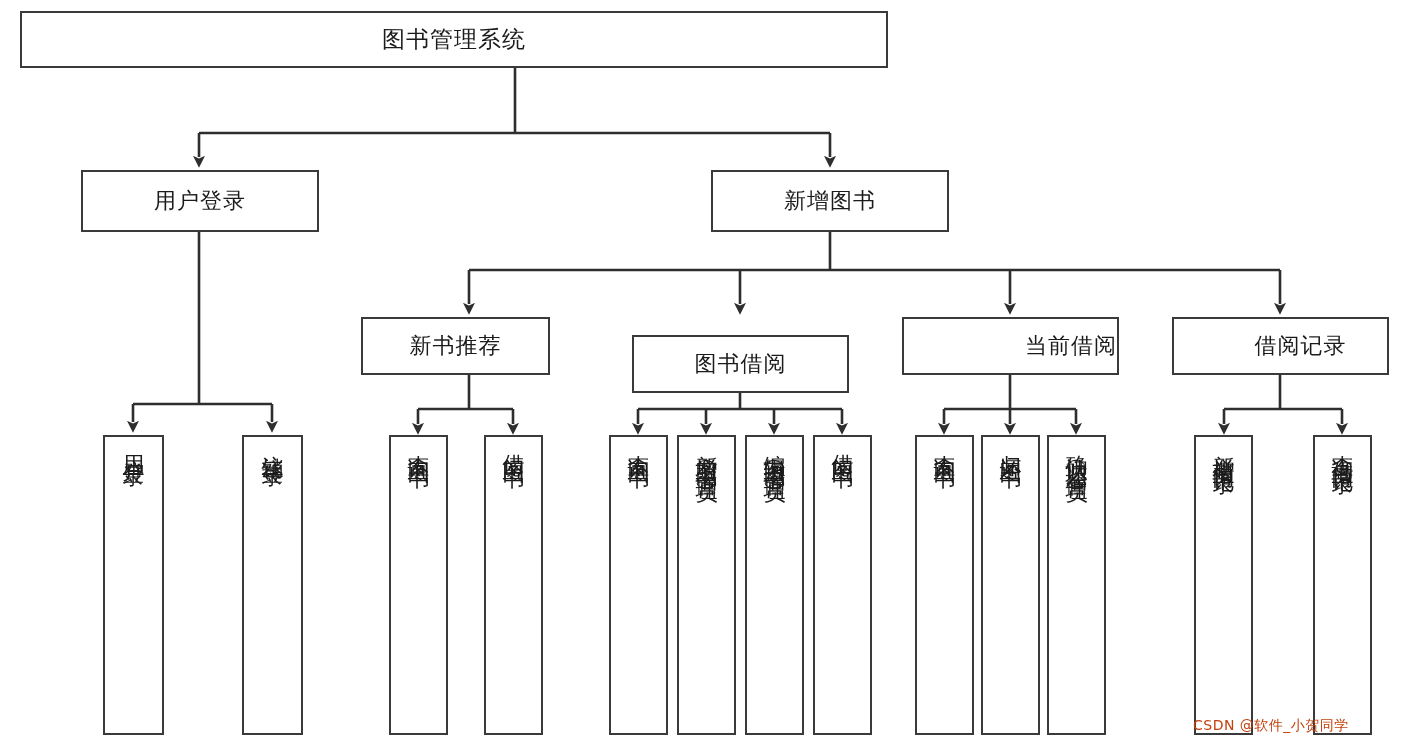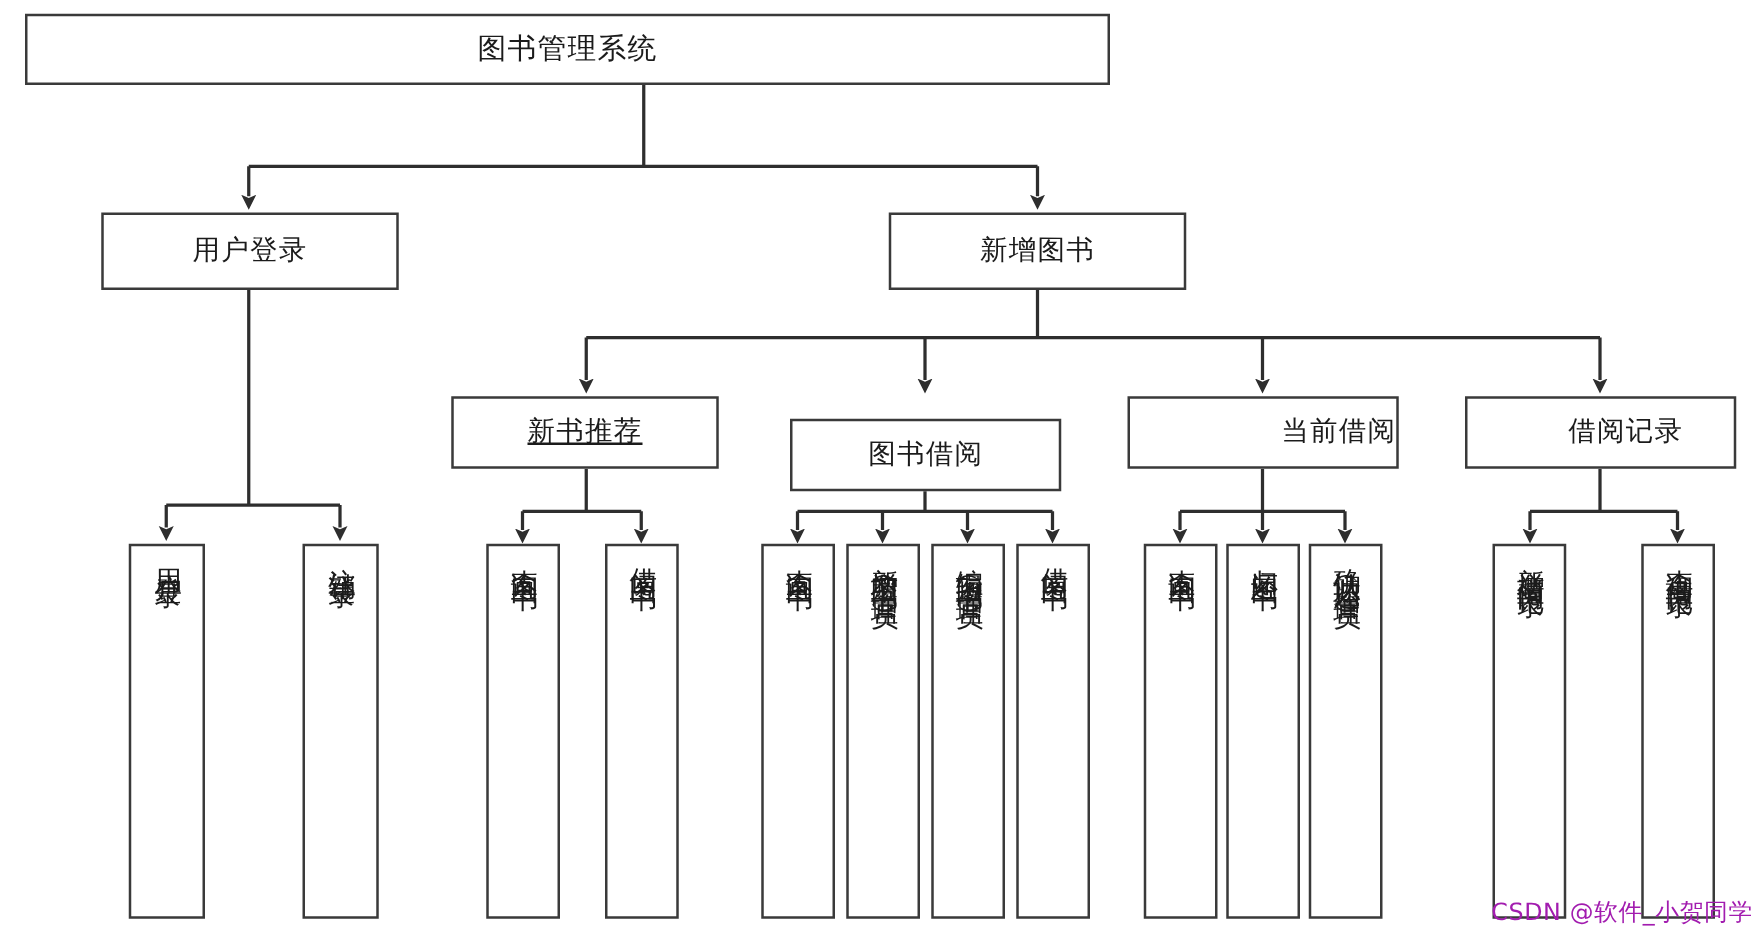--- a/index.html
+++ b/index.html
@@ -31,22 +31,22 @@
   .v-node .lbl{
     writing-mode:vertical-rl;
     text-orientation:upright;
     font-size:22px;
     letter-spacing:4px;
     line-height:1;
     margin:0 auto;
   }
   .watermark{
     position:absolute;
-    color:#a21caf;
-    font-size:19px;
+    color:#c2410c;
+    font-size:14px;
     white-space:nowrap;
     letter-spacing:0.5px;
     user-select:none;
   }
 </style>
 </head>
 <body>
 
 <div id="stage">
 
@@ -104,21 +104,21 @@
     <span class="lbl">图书管理系统</span>
   </div>
 
   <div class="node h-node" style="left:81px;top:170px;width:238px;height:62px;">
     <span class="lbl">用户登录</span>
   </div>
   <div class="node h-node" style="left:711px;top:170px;width:238px;height:62px;">
     <span class="lbl">新增图书</span>
   </div>
 
-  <div class="node h-node" style="left:361px;top:317px;width:214px;height:58px;text-decoration:underline;">
+  <div class="node h-node" style="left:361px;top:317px;width:189px;height:58px;">
     <span class="lbl">新书推荐</span>
   </div>
   <div class="node h-node" style="left:632px;top:317px;width:217px;height:58px;margin-top:18px;">
     <span class="lbl">图书借阅</span>
   </div>
   <div class="node h-node" style="left:902px;top:317px;width:217px;height:58px;justify-content:flex-end;">
     <span class="lbl">当前借阅</span>
   </div>
   <div class="node h-node" style="left:1172px;top:317px;width:217px;height:58px;padding-left:40px;">
     <span class="lbl">借阅记录</span>

